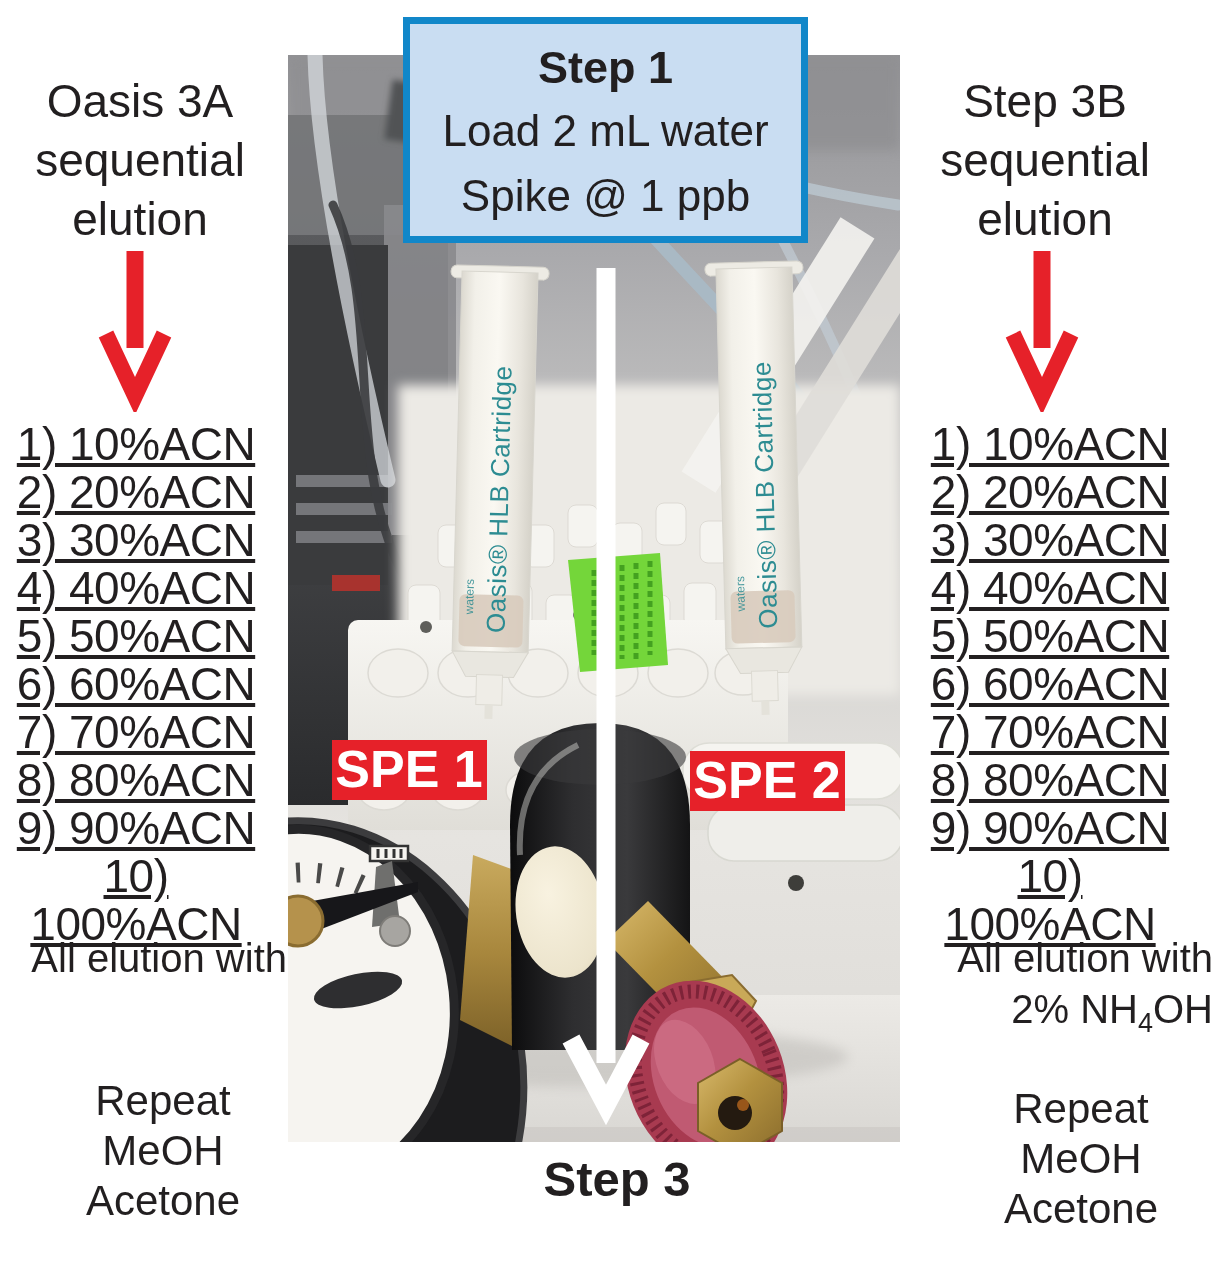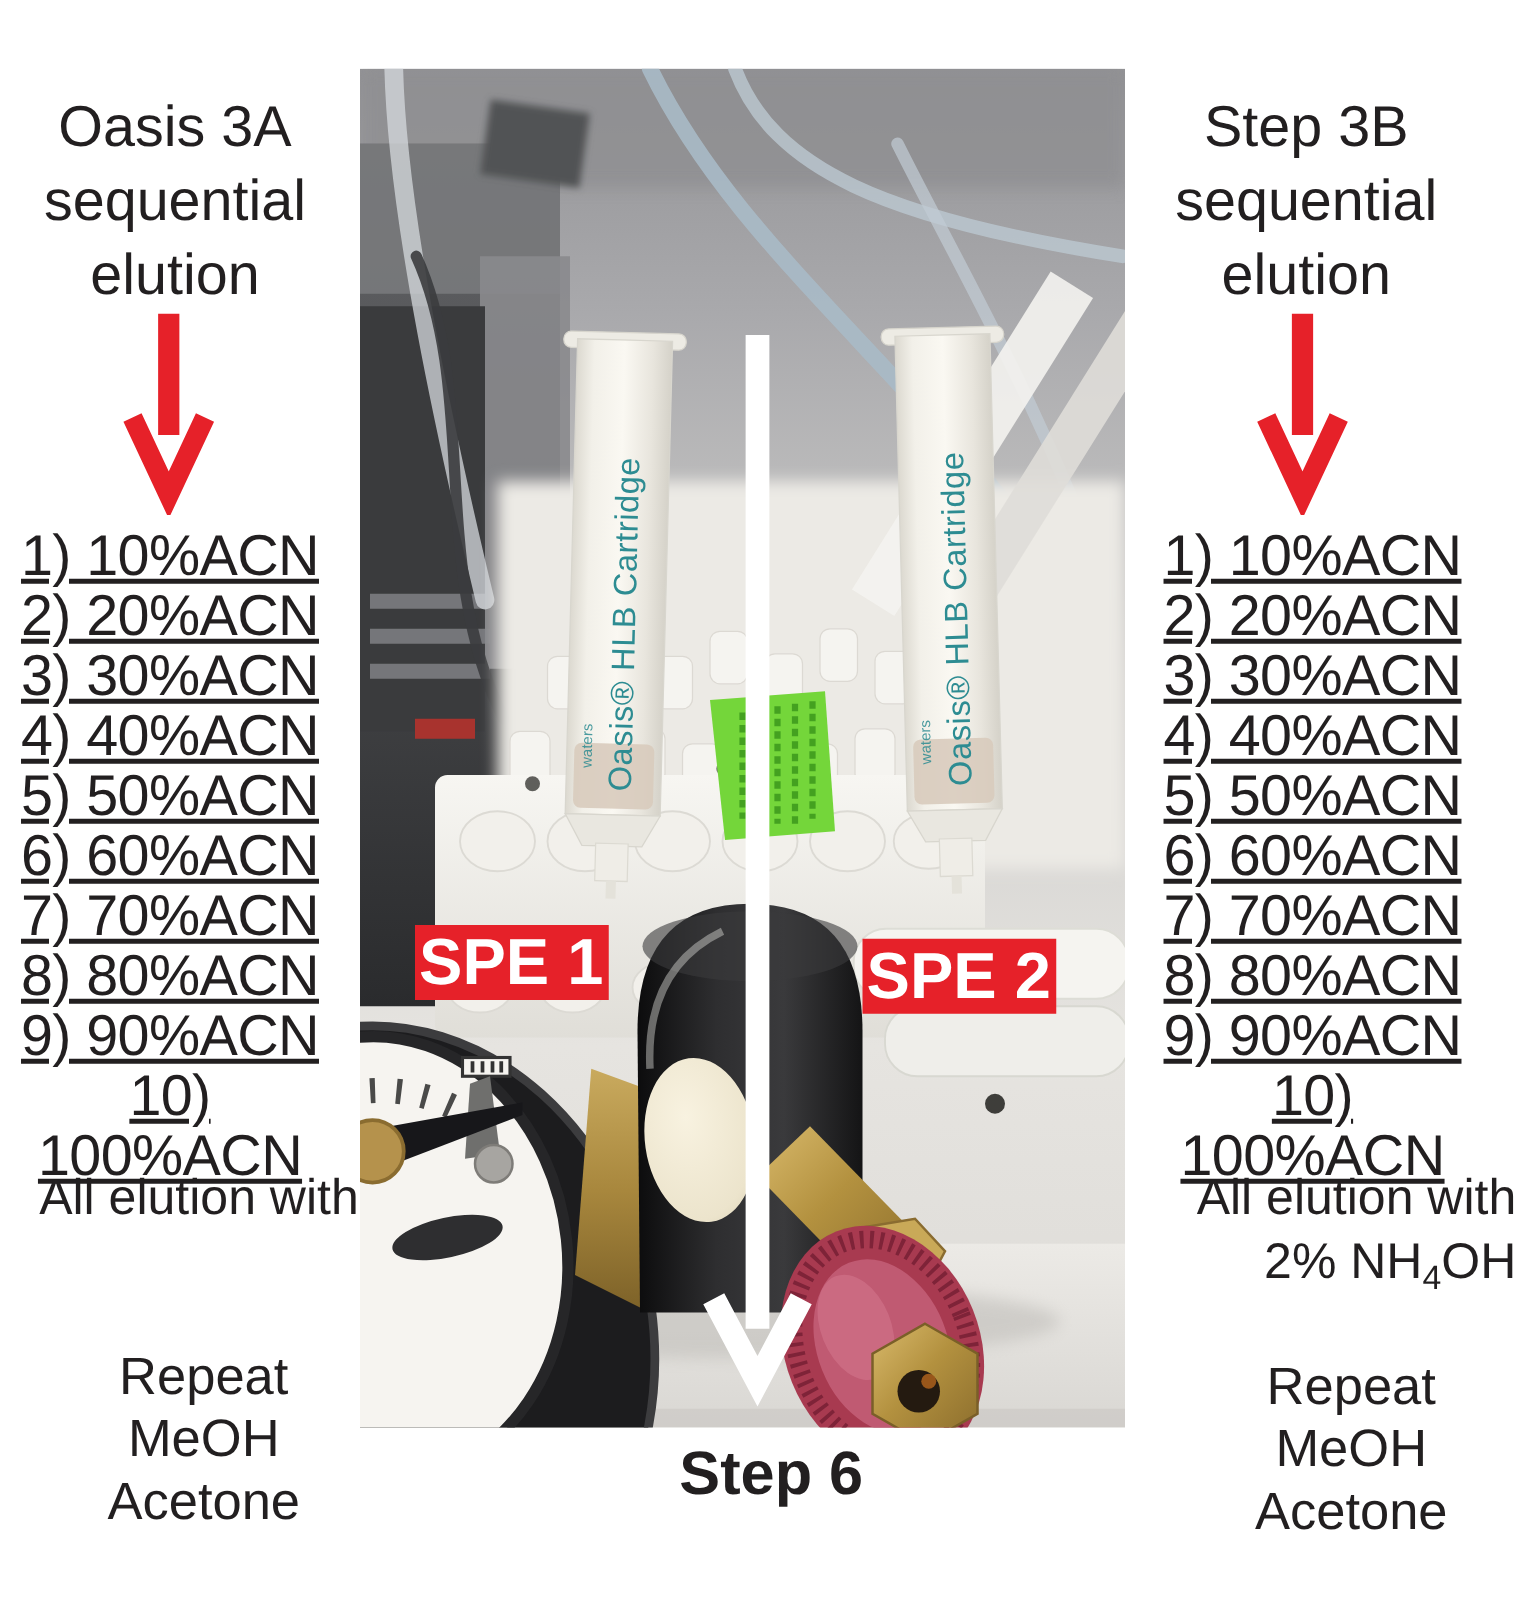--- a/index.html
+++ b/index.html
@@ -245,20 +245,25 @@
       <rect x="402" y="696" width="155" height="60" fill="#e62129"></rect>
       <text x="479" y="743" font-size="52" font-weight="bold" fill="#ffffff" text-anchor="middle">SPE 2</text>
     </g>
 
     <g stroke="#ffffff">
       <line x1="318" y1="213" x2="318" y2="1008" stroke-width="19"></line>
       <polyline points="283,984 318,1050 353,984" fill="none" stroke-width="19" stroke-linejoin="miter" stroke-miterlimit="10"></polyline>
     </g>
   </svg>
 
+  <div class="abs step1box">
+    <div class="t">Step 1</div>
+    <div class="l">Load 2 mL water</div>
+    <div class="l">Spike @ 1 ppb</div>
+  </div>
 
   <div class="abs ctr col-heading" style="left:0;top:72px;width:280px;">
     <div>Oasis 3A</div>
     <div>sequential</div>
     <div>elution</div>
   </div>
 
   <svg class="abs arrow-svg" style="left:89px;top:246px;" width="92" height="166" viewBox="0 0 92 166">
     <g stroke="#e62129">
       <line x1="46" y1="5" x2="46" y2="102" stroke-width="17"></line>
@@ -320,16 +325,16 @@
     <div><span>2% NH</span><sub>4</sub><span>OH</span></div>
   </div>
 
   <div class="abs ctr repeat" style="left:941px;top:1084px;width:280px;">
     <div>Repeat</div>
     <div>MeOH</div>
     <div>Acetone</div>
   </div>
 
   <div class="abs ctr step2cap">
-    <div class="t">Step 6</div>
+    <div class="t">Step 3</div>
   </div>
 
 </div>
 
 </body></html>

